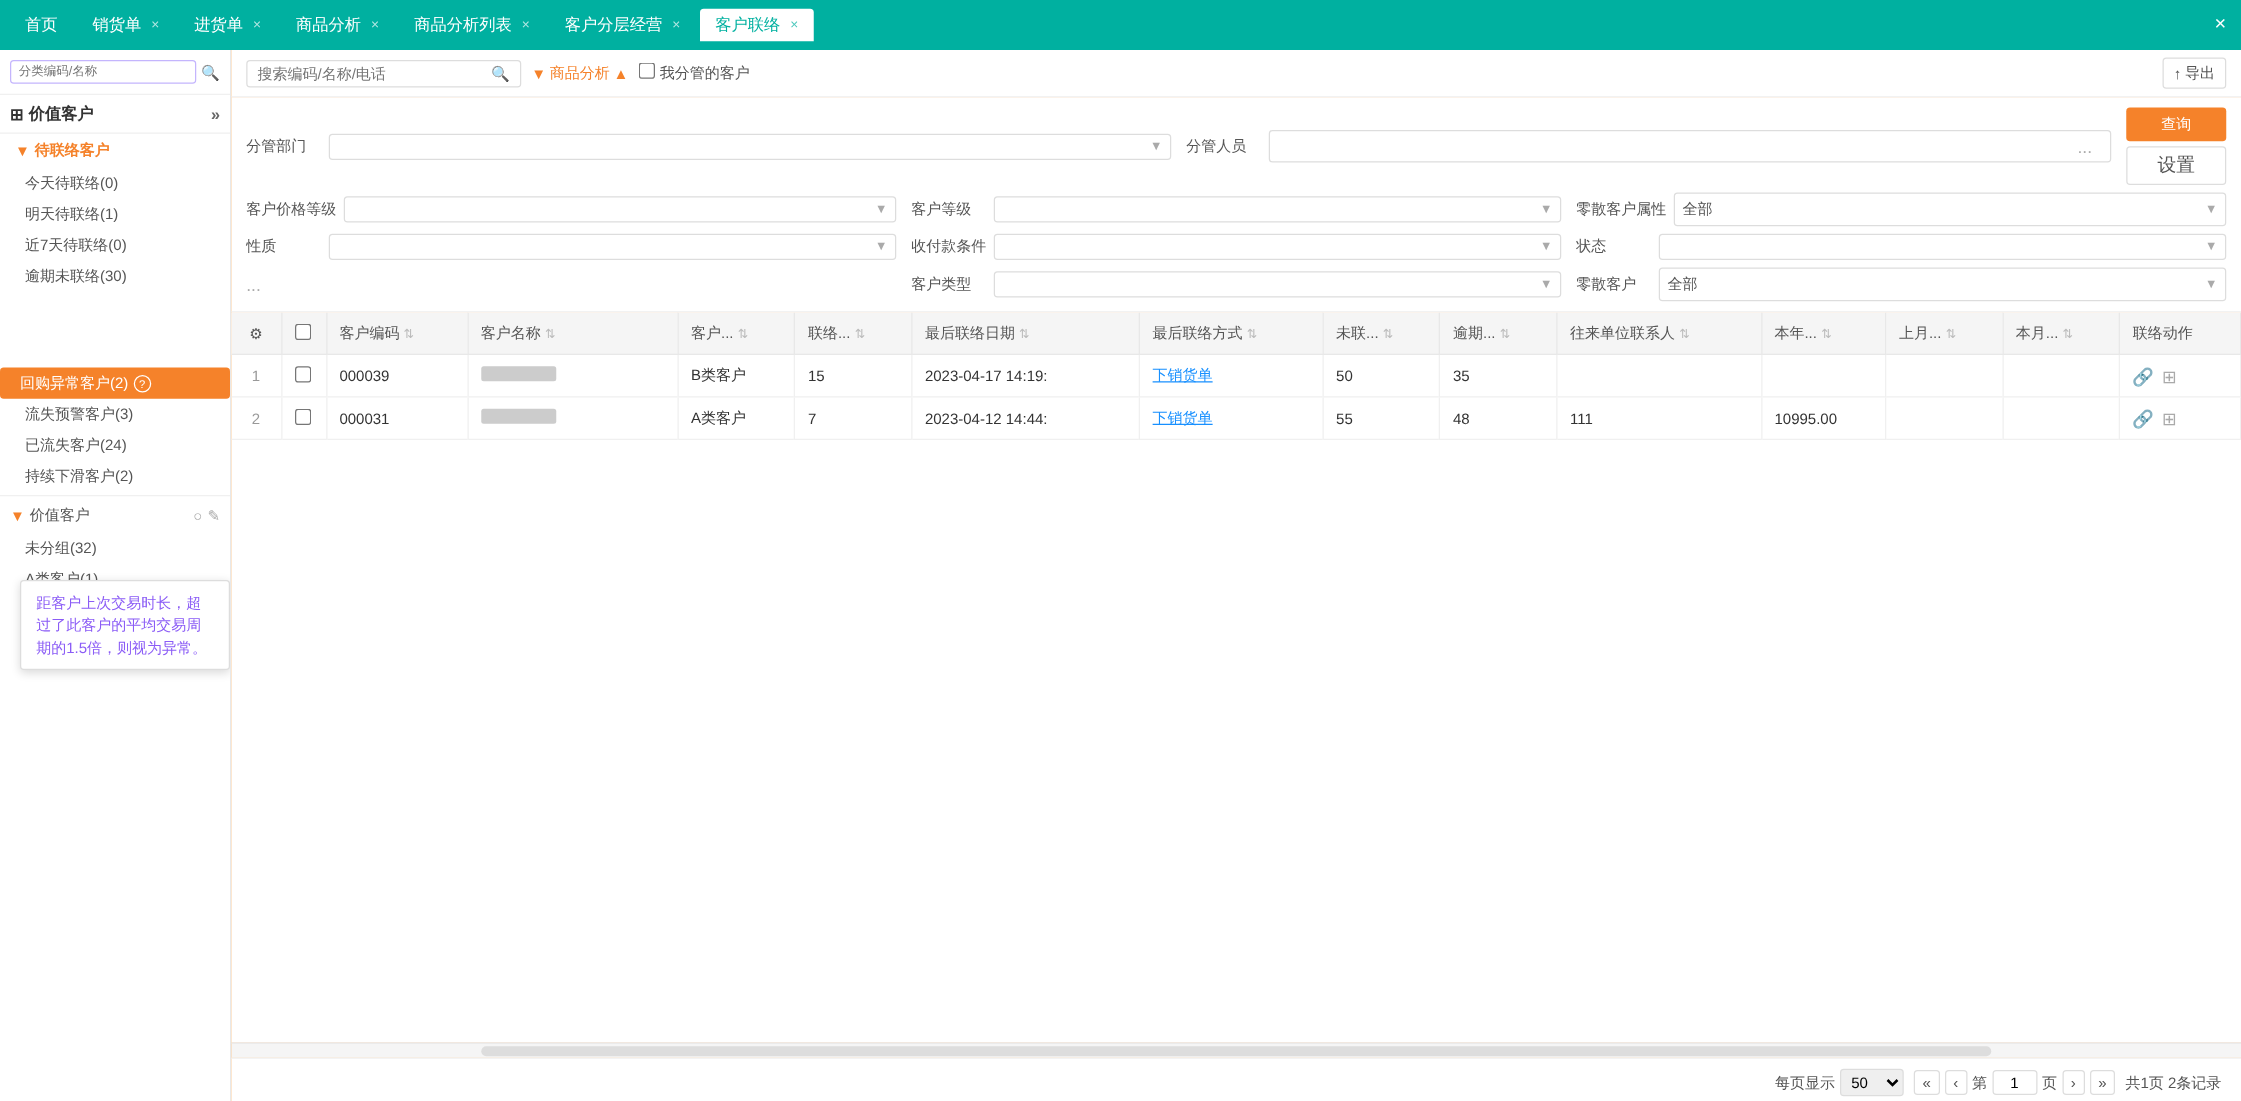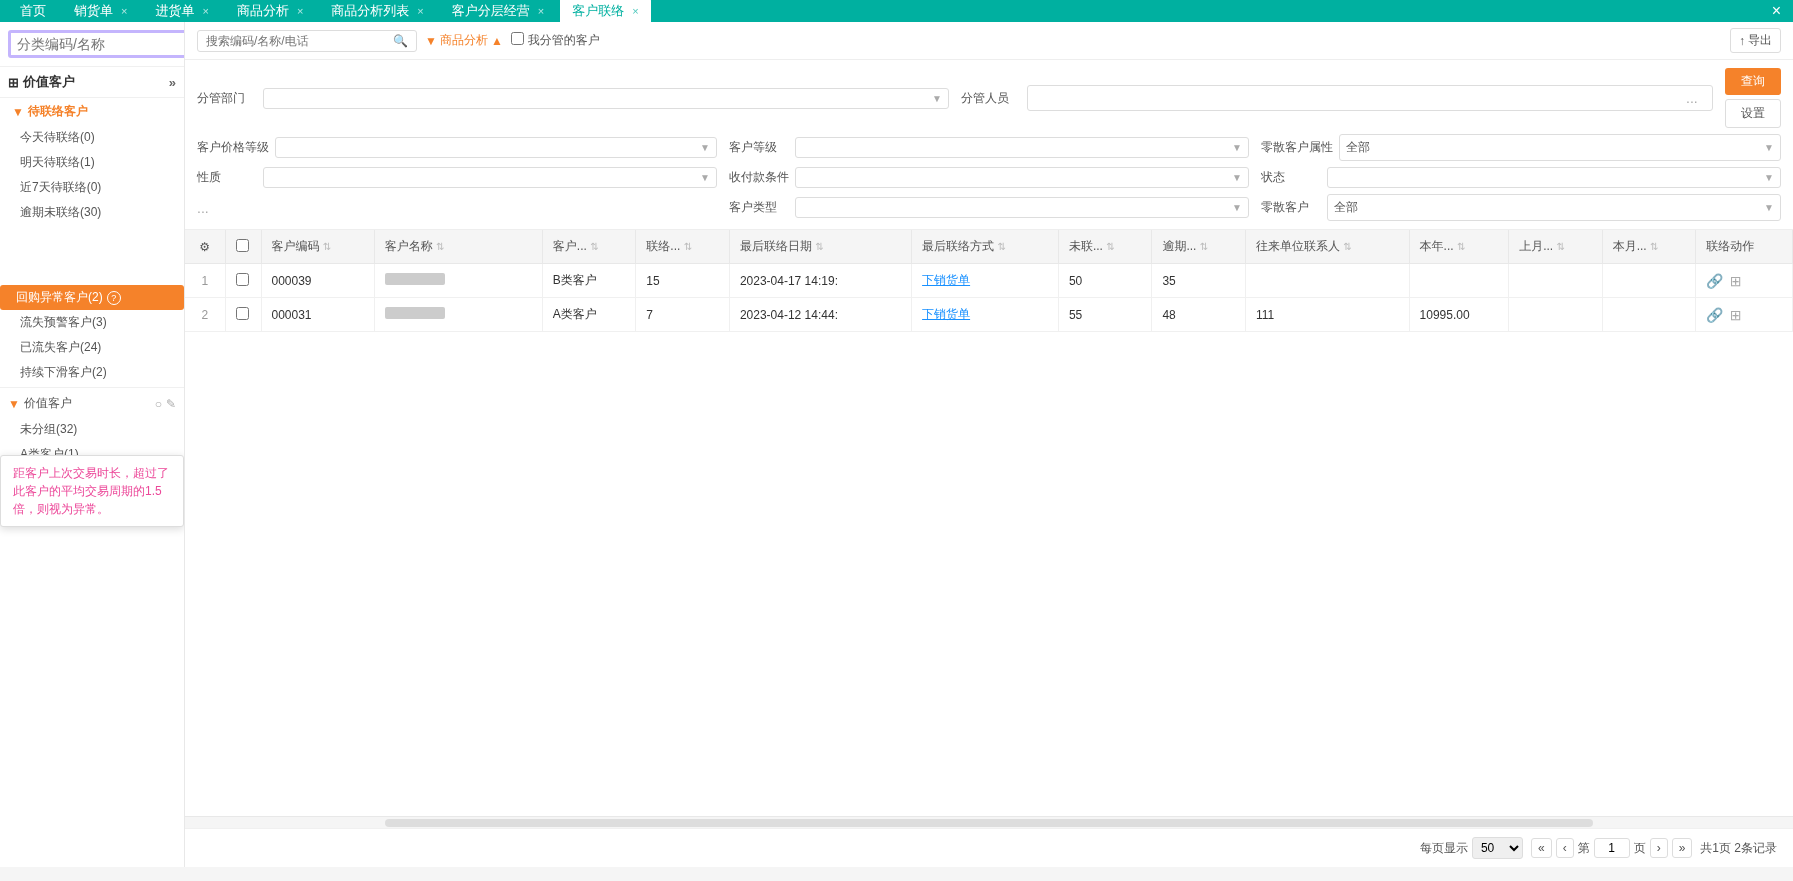--- a/index.html
+++ b/index.html
@@ -1,21 +1,21 @@
 <!DOCTYPE html>
 <html><head>
   <meta charset="utf-8">
   <style>
     * { box-sizing: border-box; margin: 0; padding: 0; }
     body { font-family: 'Microsoft YaHei', Arial, sans-serif; font-size: 12px; background: #f5f5f5; color: #333; overflow: hidden; }
 
     
     .top-nav {
       display: flex; align-items: center;
-      background: #00b0a0; height: 22px; padding: 0 8px;
+      background: #00b0a0; height: 40px; padding: 0 8px;
       color: #fff; gap: 4px;
     }
     .nav-tab {
       padding: 4px 12px; cursor: pointer; border-radius: 3px 3px 0 0;
       font-size: 13px; color: #fff; white-space: nowrap;
       display: flex; align-items: center; gap: 4px;
     }
     .nav-tab.active { background: #fff; color: #00b0a0; }
     .nav-tab .close-x { margin-left: 4px; font-size: 11px; opacity: 0.7; }
     .nav-spacer { flex: 1; }
@@ -27,22 +27,22 @@
     
     .sidebar {
       width: 185px; background: #fff; border-right: 1px solid #e8e8e8;
       display: flex; flex-direction: column; overflow-y: auto; flex-shrink: 0;
     }
     .sidebar-search {
       padding: 8px; border-bottom: 1px solid #f0f0f0;
       display: flex; align-items: center; gap: 4px;
     }
     .sidebar-search input {
-      flex: 1; border: 3px solid #c4b5fd; border-radius: 3px;
-      padding: 3px 6px; font-size: 14px; outline: none;
+      flex: 1; border: 1px solid #c4b5fd; border-radius: 3px;
+      padding: 3px 6px; font-size: 10px; outline: none;
     }
     .sidebar-search .search-icon { color: #999; cursor: pointer; }
     .sidebar-section-header {
       display: flex; align-items: center; padding: 6px 8px;
       font-weight: bold; font-size: 13px; color: #333;
       border-bottom: 1px solid #f0f0f0; gap: 4px;
     }
     .sidebar-section-header .collapse-btn { cursor: pointer; color: #666; }
     .sidebar-group-title {
       display: flex; align-items: center; padding: 5px 8px 5px 12px;
@@ -54,23 +54,23 @@
     }
     .sidebar-divider { height: 1px; background: #f0f0f0; margin: 2px 0; }
     .sidebar-customer-group {
       display: flex; align-items: center; padding: 5px 8px 5px 8px;
       cursor: pointer; color: #555; font-size: 12px; gap: 4px;
     }
     .sidebar-customer-group .edit-icon { color: #aaa; cursor: pointer; }
 
     
     .tooltip-popup {
-      position: absolute; left: 0; top: 230px;
+      position: absolute; left: 16px; top: 230px;
       background: #fff; border: 1px solid #ddd; border-radius: 3px;
-      padding: 8px 12px; font-size: 12px; color: #ec4899;
+      padding: 8px 12px; font-size: 12px; color: #8b5cf6;
       box-shadow: 0 2px 8px rgba(0,0,0,0.15); z-index: 100;
       max-width: 330px; line-height: 1.5;
     }
 
     
     .content-area {
       flex: 1; display: flex; flex-direction: column; overflow: hidden; background: #fdba74;
     }
 
     
@@ -122,21 +122,21 @@
     
     .action-area {
       display: flex; flex-direction: column; gap: 4px; margin-left: auto;
     }
     .query-btn {
       background: #f5822a; color: #fff; border: none; border-radius: 3px;
       padding: 5px 16px; cursor: pointer; font-size: 12px;
     }
     .settings-btn {
       background: #fff; color: #555; border: 1px solid #ddd; border-radius: 3px;
-      padding: 5px 12px; cursor: pointer; font-size: 12px;
+      padding: 5px 24px; cursor: pointer; font-size: 15px;
     }
 
     
     .table-area {
       flex: 1; overflow: auto; background: #fff;
     }
     table {
       width: 100%; border-collapse: collapse; font-size: 12px;
     }
     thead tr { background: #f5f5f5; }

